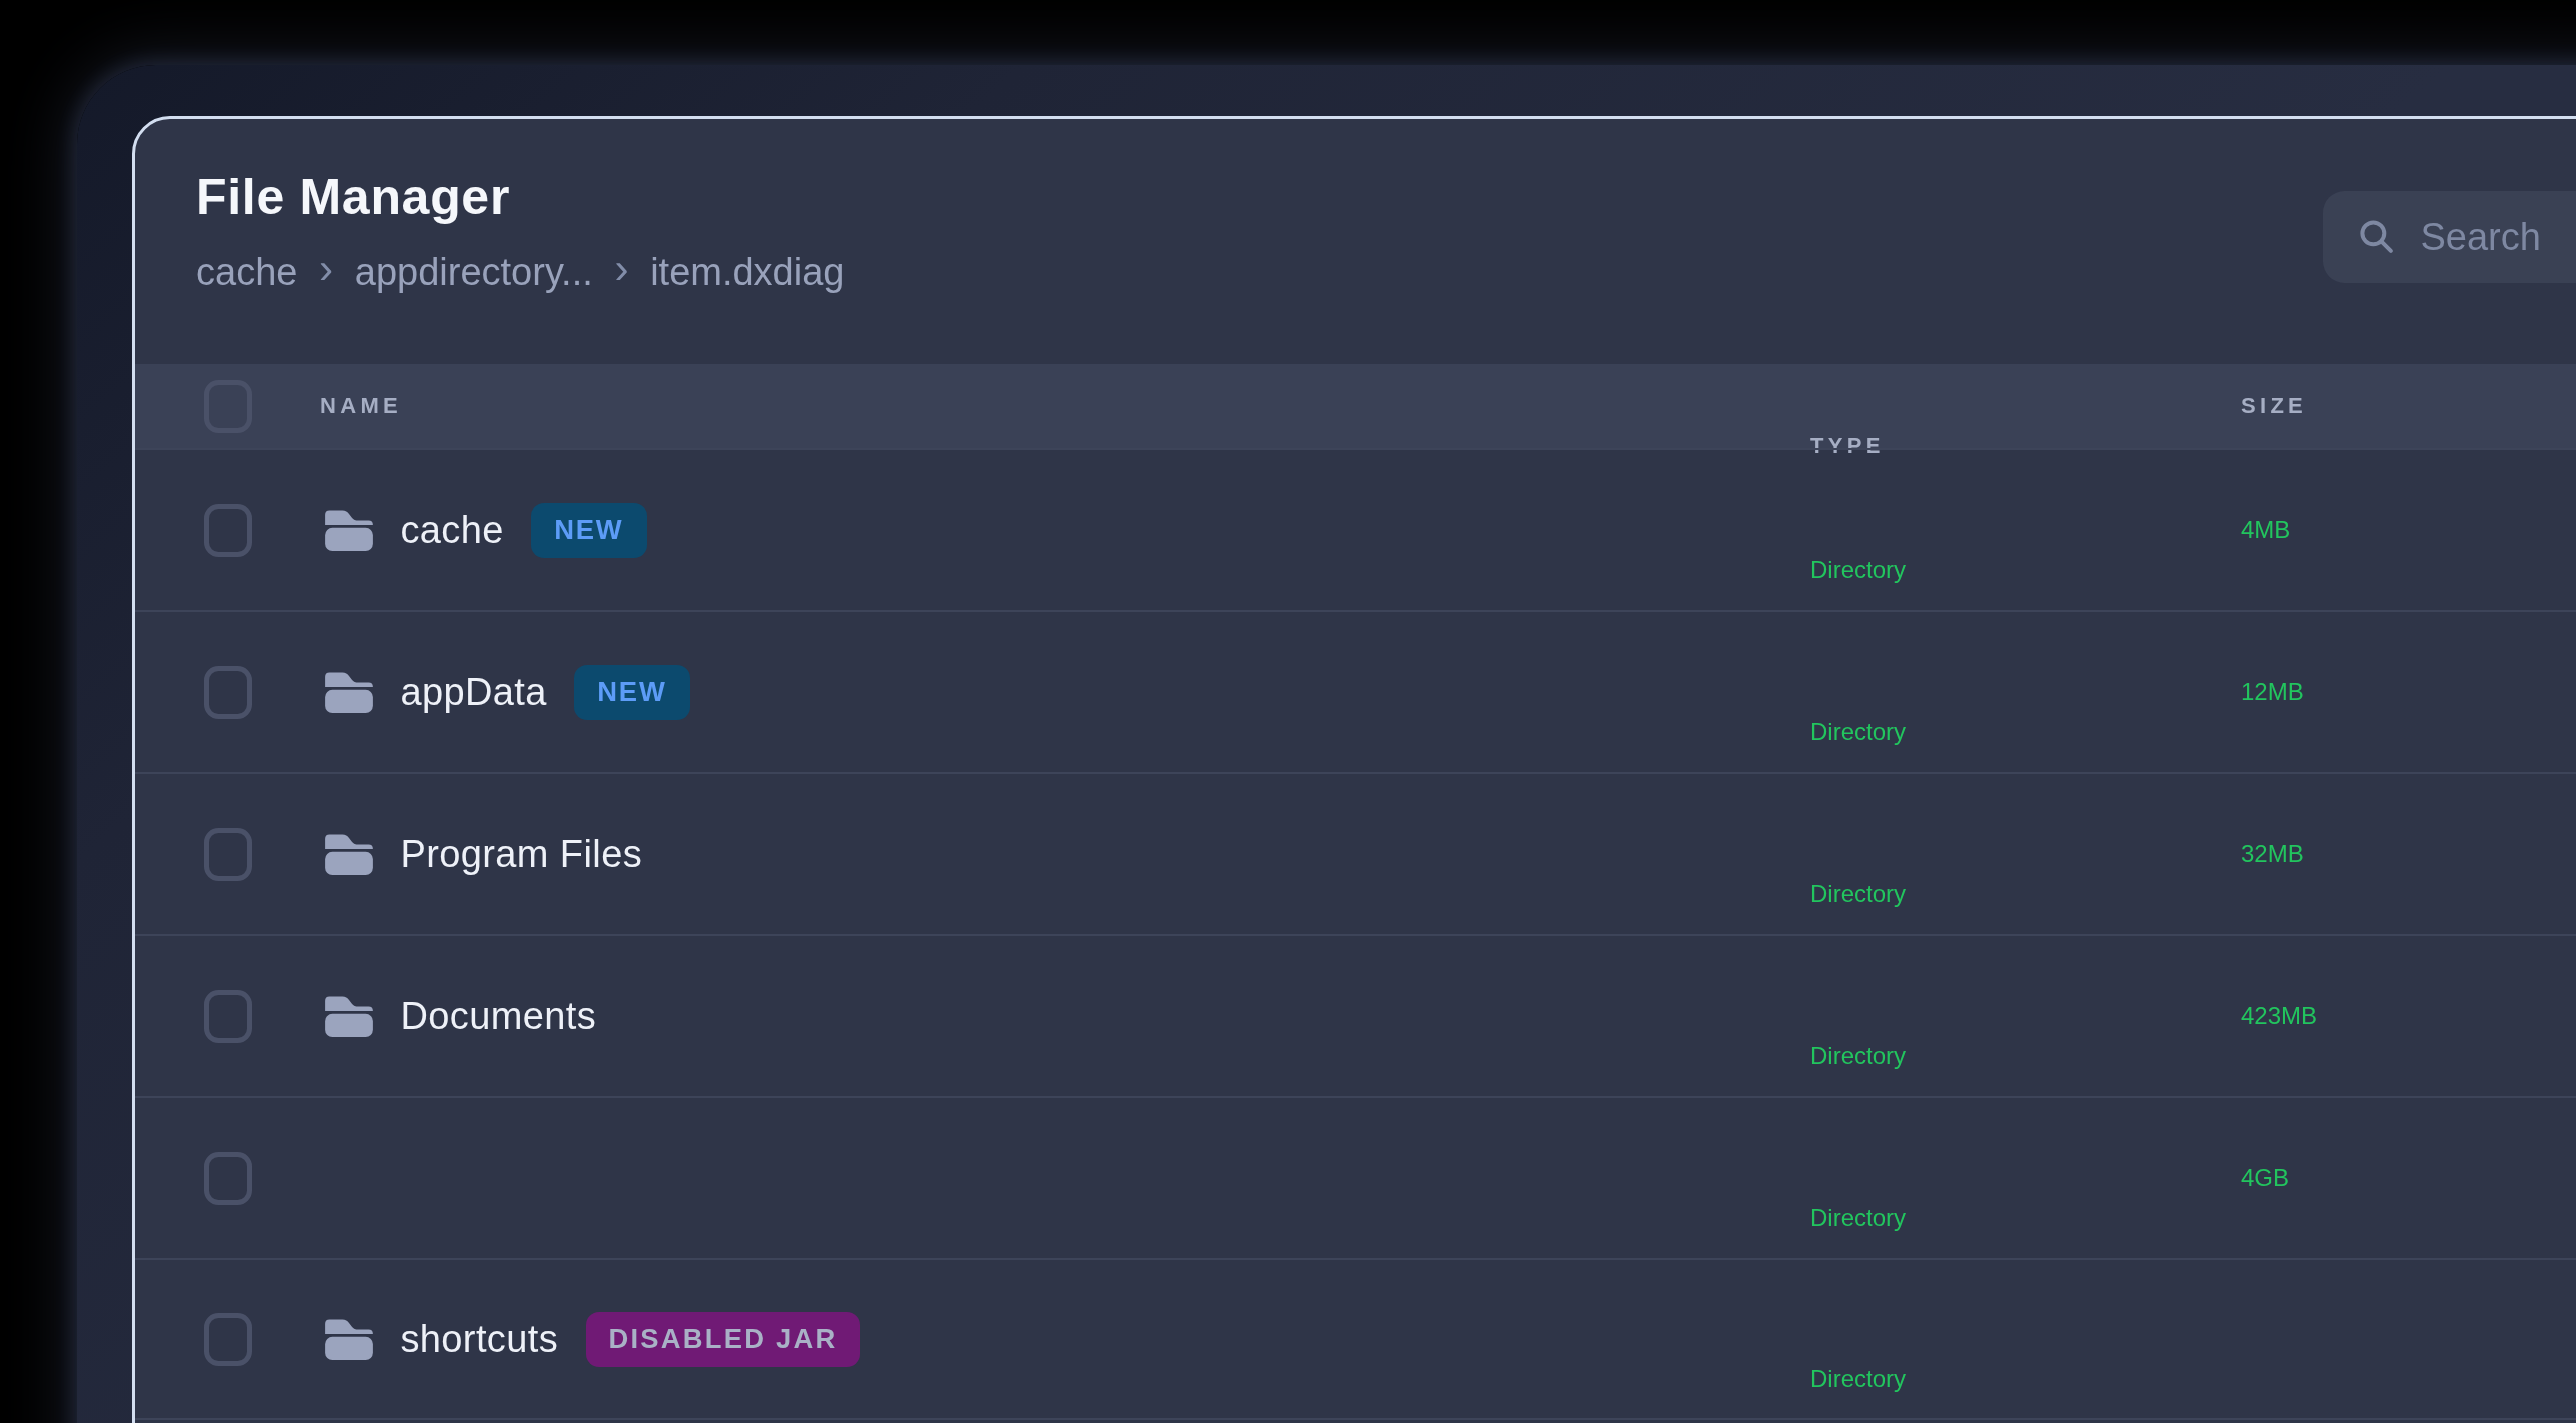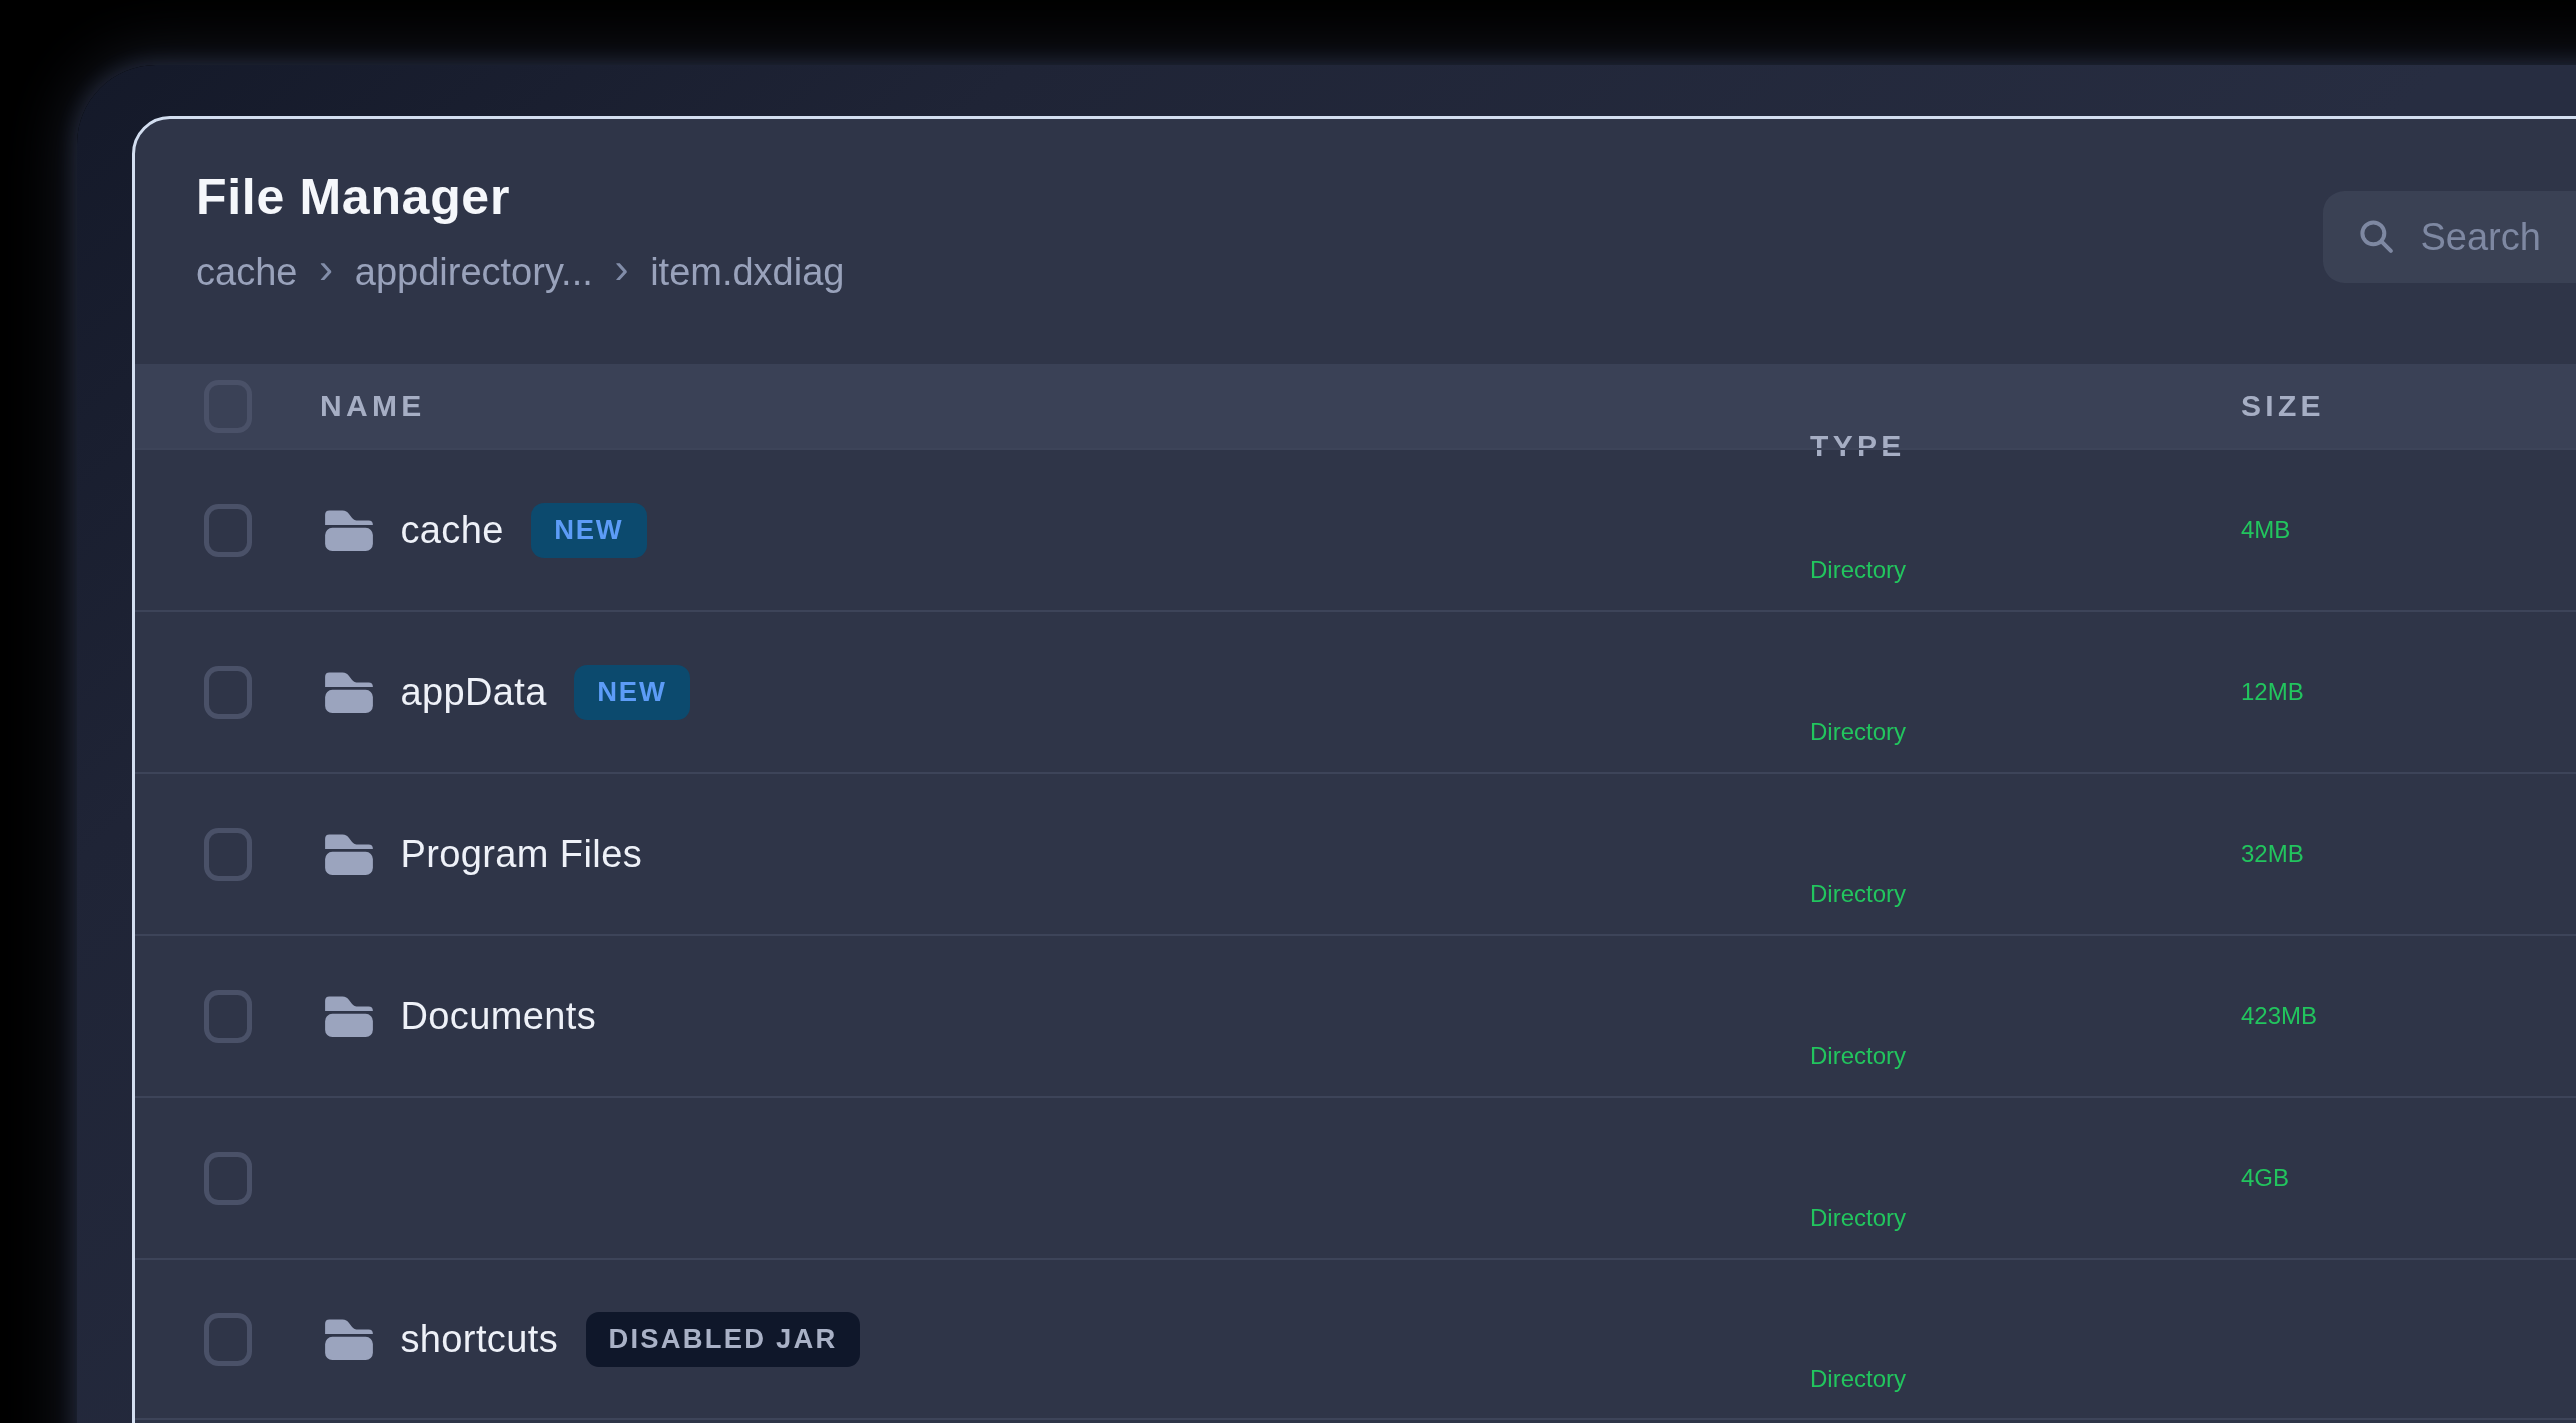--- a/index.html
+++ b/index.html
@@ -52,21 +52,21 @@
     position:relative; height:84px; background:#3a4156;
   }
   .cell { position:absolute; top:0; height:100%; display:flex; align-items:center; }
   .c-check { left:69px; }
   .c-name  { left:190px; gap:27.4px; }
   .c-name-h{ left:185px; }
   .c-type  { left:1675px;margin-top:40px; }
   .c-size  { left:2106px; }
 
   .th-label {
-    font-size:30px; font-weight:700; letter-spacing:4.3px; color:#a6aec4;
+    font-size:22px; font-weight:700; letter-spacing:4.3px; color:#a6aec4;
   }
 
   .checkbox {
     width:48px; height:53px; border:5px solid #4a5168; border-radius:14.4px;
     background:transparent;
   }
 
   .row {
     position:relative; height:162px; border-top:2.2px solid #3d4459;
   }
@@ -74,21 +74,21 @@
 
   .file-name { font-size:38px; color:#eef1f8; letter-spacing:0.4px; }
   .meta-text { font-size:24px; color:#22c55e; }
 
   .badge {
     display:inline-flex; align-items:center; height:55px; padding:0 23px;
     border-radius:13px; font-size:27.4px; font-weight:700; letter-spacing:1.8px;
     white-space:nowrap;
   }
   .badge-new   { background:#0c4a6e; color:#5d9cf7; }
-  .badge-muted { background:#0f172a; color:#a9b1c6; letter-spacing:2.2px; }
+  .badge-muted { background:#701a75; color:#a9b1c6; letter-spacing:2.2px; }
 
   .folder-icon { flex:0 0 auto; }
 </style>
 </head>
 <body>
 
 <div class="frame"></div>
 
 <div class="card">
 

